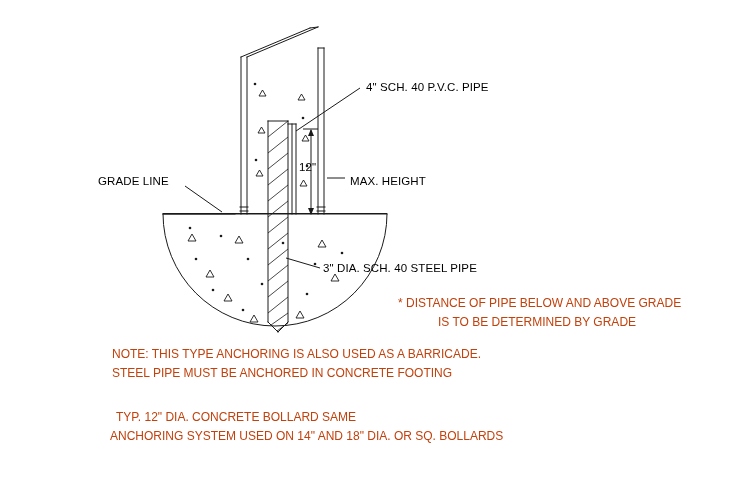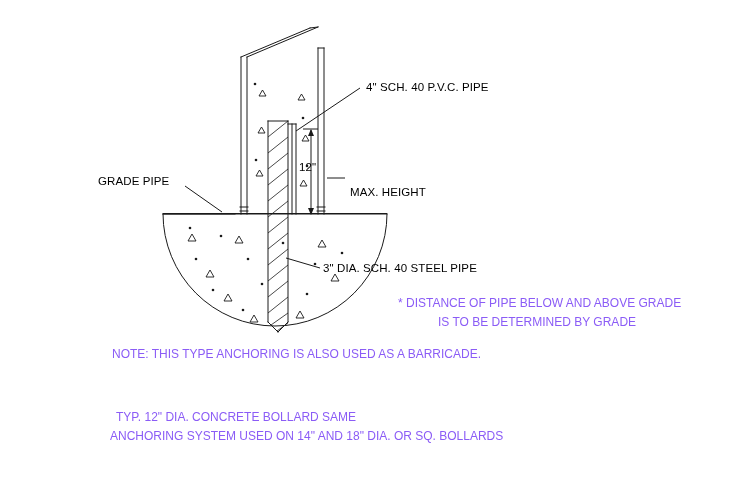--- a/index.html
+++ b/index.html
@@ -34,21 +34,21 @@
     letter-spacing: 0.1px;
     color: #000000;
     white-space: nowrap;
     line-height: 1.35;
   }
   .note-block {
     position: absolute;
     font-family: "Liberation Sans", sans-serif;
     font-size: 12px;
     line-height: 19px;
-    color: #8b5cf6;
+    color: #c2410c;
     white-space: nowrap;
   }
   .note-line {
     display: block;
   }
 </style>
 </head>
 <body>
 
 <div id="drawing-root">
@@ -155,33 +155,34 @@
       <path d="M 308 136 l 3 -7 l 3 7" fill="#1a1a1a" stroke="none"></path>
       <path d="M 308 208 l 3 7 l 3 -7" fill="#1a1a1a" stroke="none"></path>
       <line x1="303" y1="129" x2="318" y2="129"></line>
     </g>
   </svg>
 
   <div class="lbl" style="left:366px; top:80px;">4" SCH. 40 P.V.C. PIPE</div>
 
   <div class="lbl" style="left:299px; top:160px;">12"</div>
 
-  <div class="lbl" style="left:350px; top:185px;">MAX. HEIGHT</div>
+  <div class="lbl" style="left:350px; top:174px;">MAX. HEIGHT</div>
 
-  <div class="lbl" style="left:98px; top:174px;">GRADE PIPE</div>
+  <div class="lbl" style="left:98px; top:174px;">GRADE LINE</div>
 
   <div class="lbl" style="left:323px; top:261px;">3" DIA. SCH. 40 STEEL PIPE</div>
 
   <div class="note-block" style="left:398px; top:294px;">
     <span class="note-line">* DISTANCE OF PIPE BELOW AND ABOVE GRADE</span>
     <span class="note-line" style="padding-left:40px;">IS TO BE DETERMINED BY GRADE</span>
   </div>
 
   <div class="note-block" style="left:112px; top:345px;">
     <span class="note-line">NOTE: THIS TYPE ANCHORING IS ALSO USED AS A BARRICADE.</span>
+    <span class="note-line">STEEL PIPE MUST BE ANCHORED IN CONCRETE FOOTING</span>
   </div>
 
   <div class="note-block" style="left:110px; top:408px;">
     <span class="note-line" style="padding-left:6px;">TYP. 12" DIA. CONCRETE  BOLLARD SAME</span>
     <span class="note-line">ANCHORING SYSTEM USED ON 14" AND 18" DIA. OR SQ. BOLLARDS</span>
   </div>
 
 </div>
 
 </body></html>

